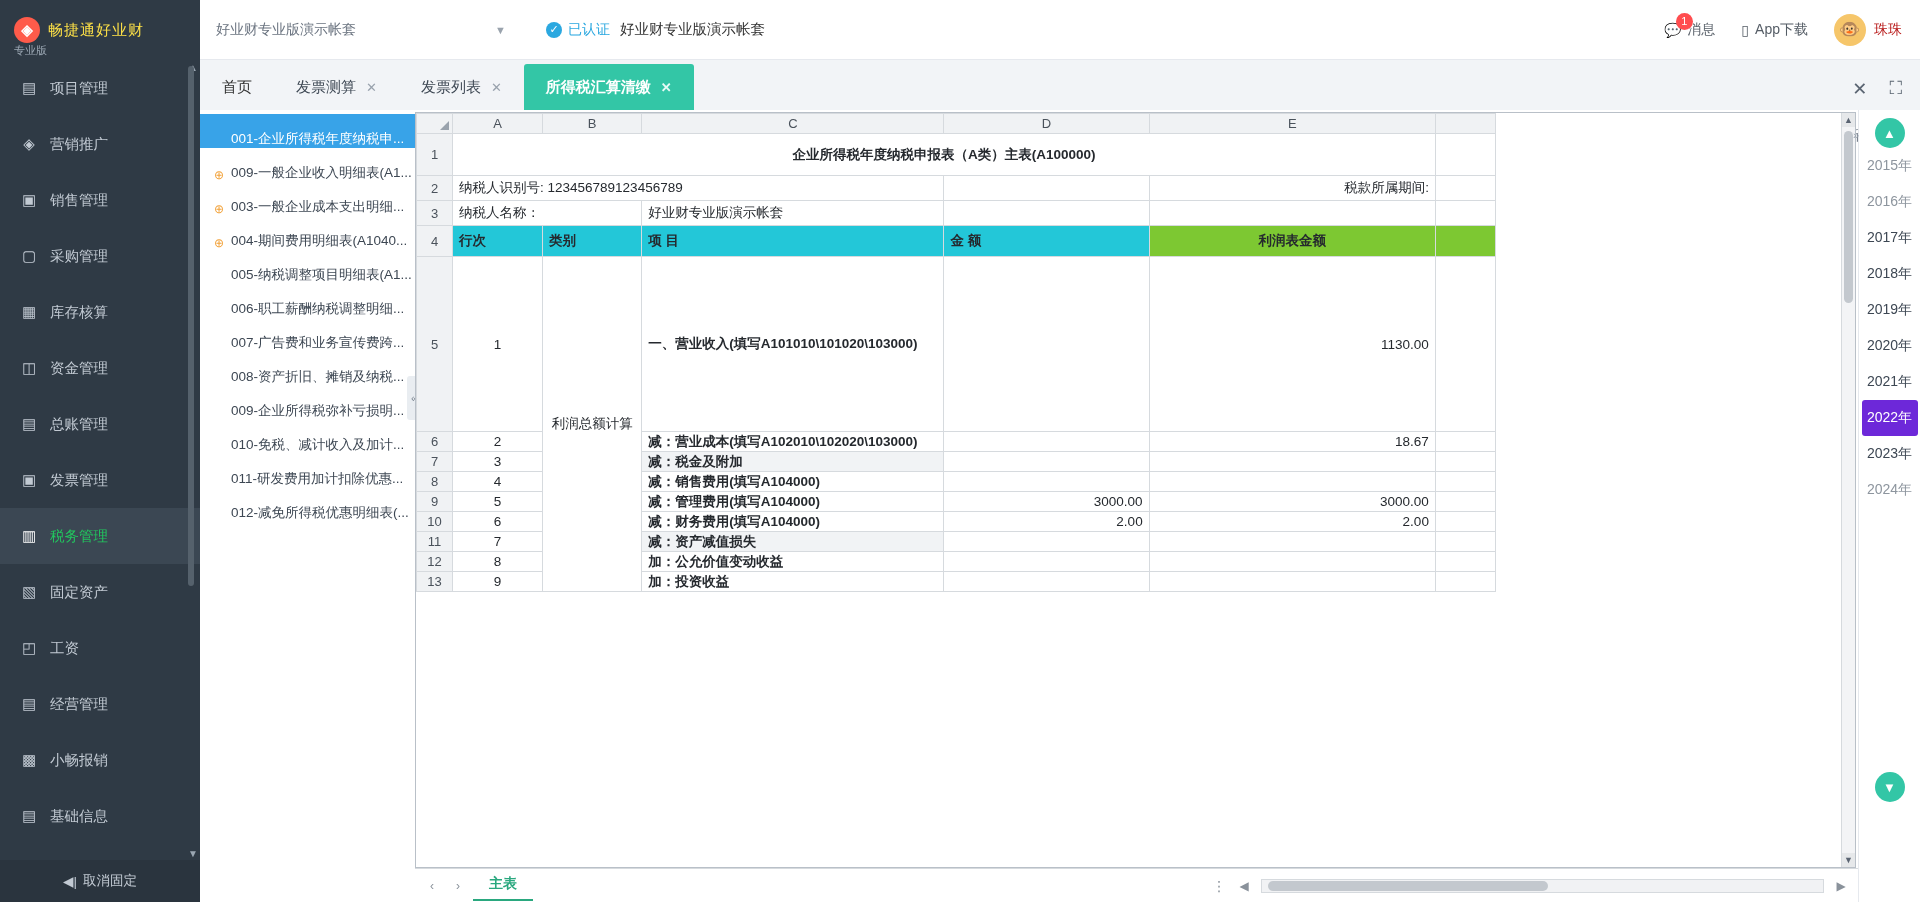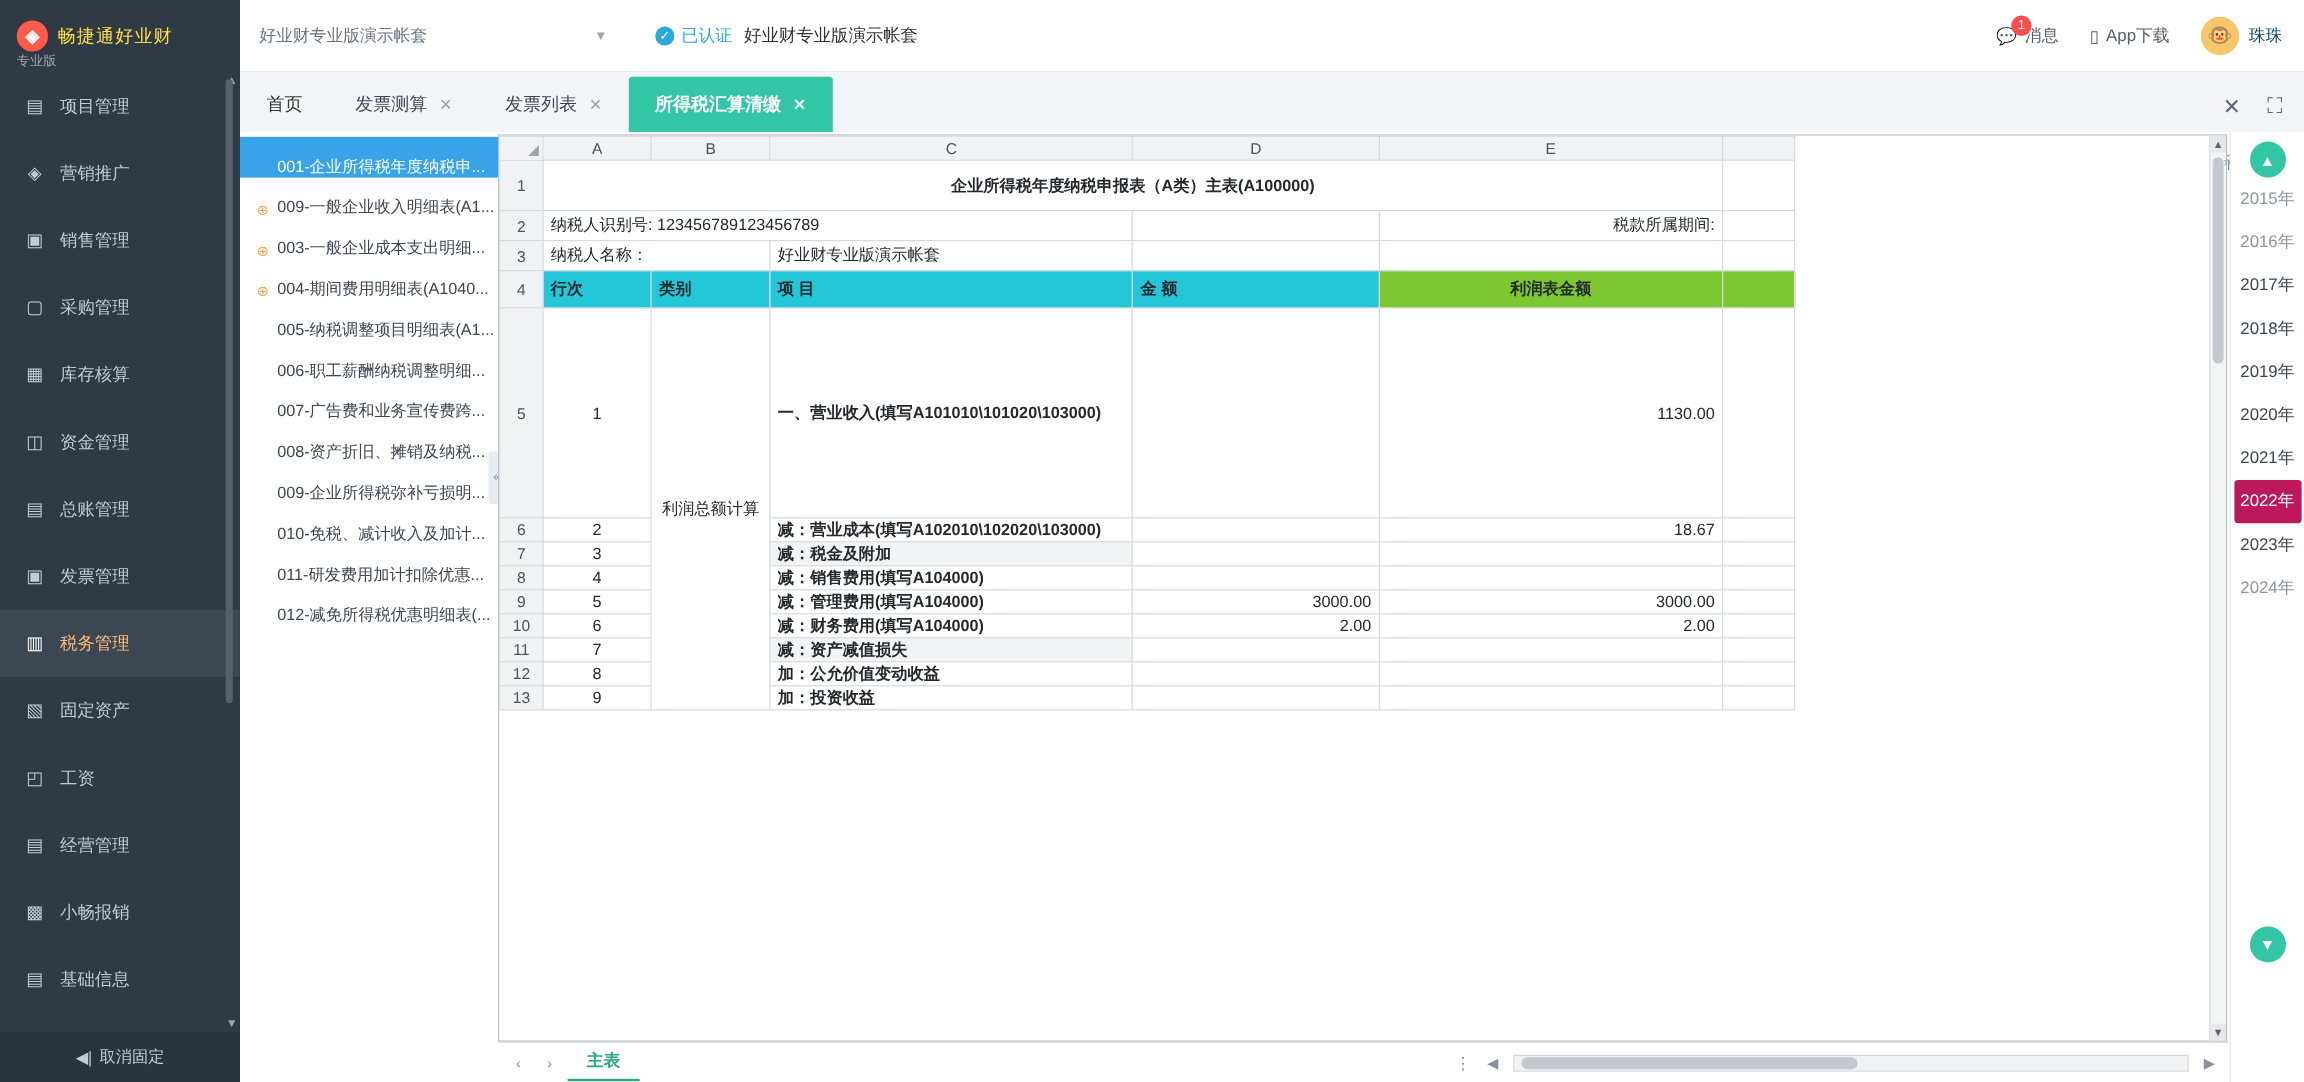--- a/index.html
+++ b/index.html
@@ -31,21 +31,21 @@
     position: absolute; left: 14px; bottom: 2px; font-size: 11px; color: #9aa6b2;
   }
   .nav-scroll {
     height: 802px; overflow: hidden; position: relative;
   }
   .nav-item {
     height: 56px; display: flex; align-items: center; gap: 12px;
     padding-left: 20px; font-size: 14.5px; color: #c2cad3; cursor: pointer;
   }
   .nav-item.active { background: #3b4753; color: #fff; }
-  .nav-item.active .nav-label { color: #fdba74; }
+  .nav-item.active .nav-label { color: #22c55e; }
   .nav-ico {
     width: 18px; height: 18px; display: inline-flex; align-items: center;
     justify-content: center; color: #c2cad3; font-size: 15px;
   }
   .nav-item.active .nav-ico { color: #ffffff; }
   .scroll-track {
     position: absolute; right: 3px; top: 0; width: 6px; height: 802px; background: transparent;
   }
   .scroll-thumb {
     position: absolute; right: 3px; top: 6px; width: 6px; height: 520px;
@@ -88,21 +88,21 @@
   .badge-dot {
     position: absolute; top: -8px; left: 12px; min-width: 17px; height: 17px;
     border-radius: 9px; background: #ff4d4f; color: #fff; font-size: 11px;
     display: flex; align-items: center; justify-content: center; padding: 0 4px;
   }
   .avatar-wrap { display: flex; align-items: center; gap: 8px; cursor: pointer; }
   .avatar {
     width: 32px; height: 32px; border-radius: 50%; background: #f6c66a;
     display: flex; align-items: center; justify-content: center; font-size: 17px;
   }
-  .avatar-name { color: #0c4a6e; font-size: 14px; }
+  .avatar-name { color: #b91c1c; font-size: 14px; }
 
   
   .tabbar {
     height: 50px; background: #f2f4f7; display: flex; align-items: flex-end;
     padding-left: 0; position: relative; flex: 0 0 50px;
   }
   .tab {
     height: 46px; padding: 0 22px; display: flex; align-items: center; gap: 10px;
     font-size: 15px; color: #3d4753; cursor: pointer; border-radius: 3px 3px 0 0;
   }
@@ -219,21 +219,21 @@
   }
   .rail-btn {
     width: 30px; height: 30px; border-radius: 50%; background: #33c6a6; color: #fff;
     display: flex; align-items: center; justify-content: center; font-size: 13px; cursor: pointer;
   }
   .year {
     height: 36px; display: flex; align-items: center; justify-content: center;
     font-size: 14px; color: #8d959e; width: 56px; cursor: pointer;
   }
   .year.near { color: #3d4753; }
-  .year.cur { background: #be185d; color: #fff; border-radius: 3px; }
+  .year.cur { background: #6d28d9; color: #fff; border-radius: 3px; }
   .rail-bottom { position: absolute; bottom: 100px; }
   .rail-collapse {
     position: absolute; left: -10px; top: 10px; width: 14px; height: 30px;
     color: #98a1ac; font-size: 11px; display: flex; align-items: center; justify-content: center;
   }
 </style>
 </head>
 <body>
 
 <div class="app">

